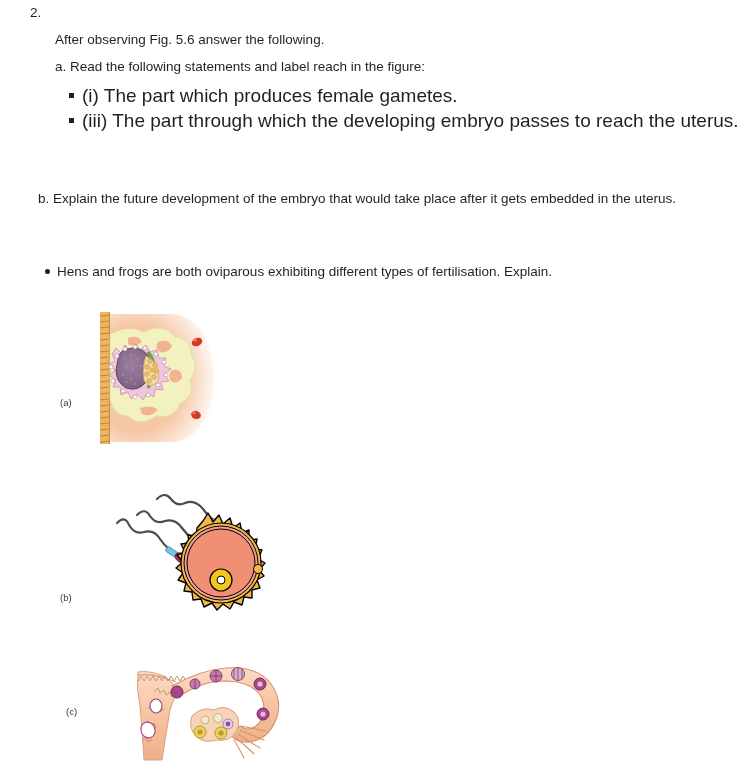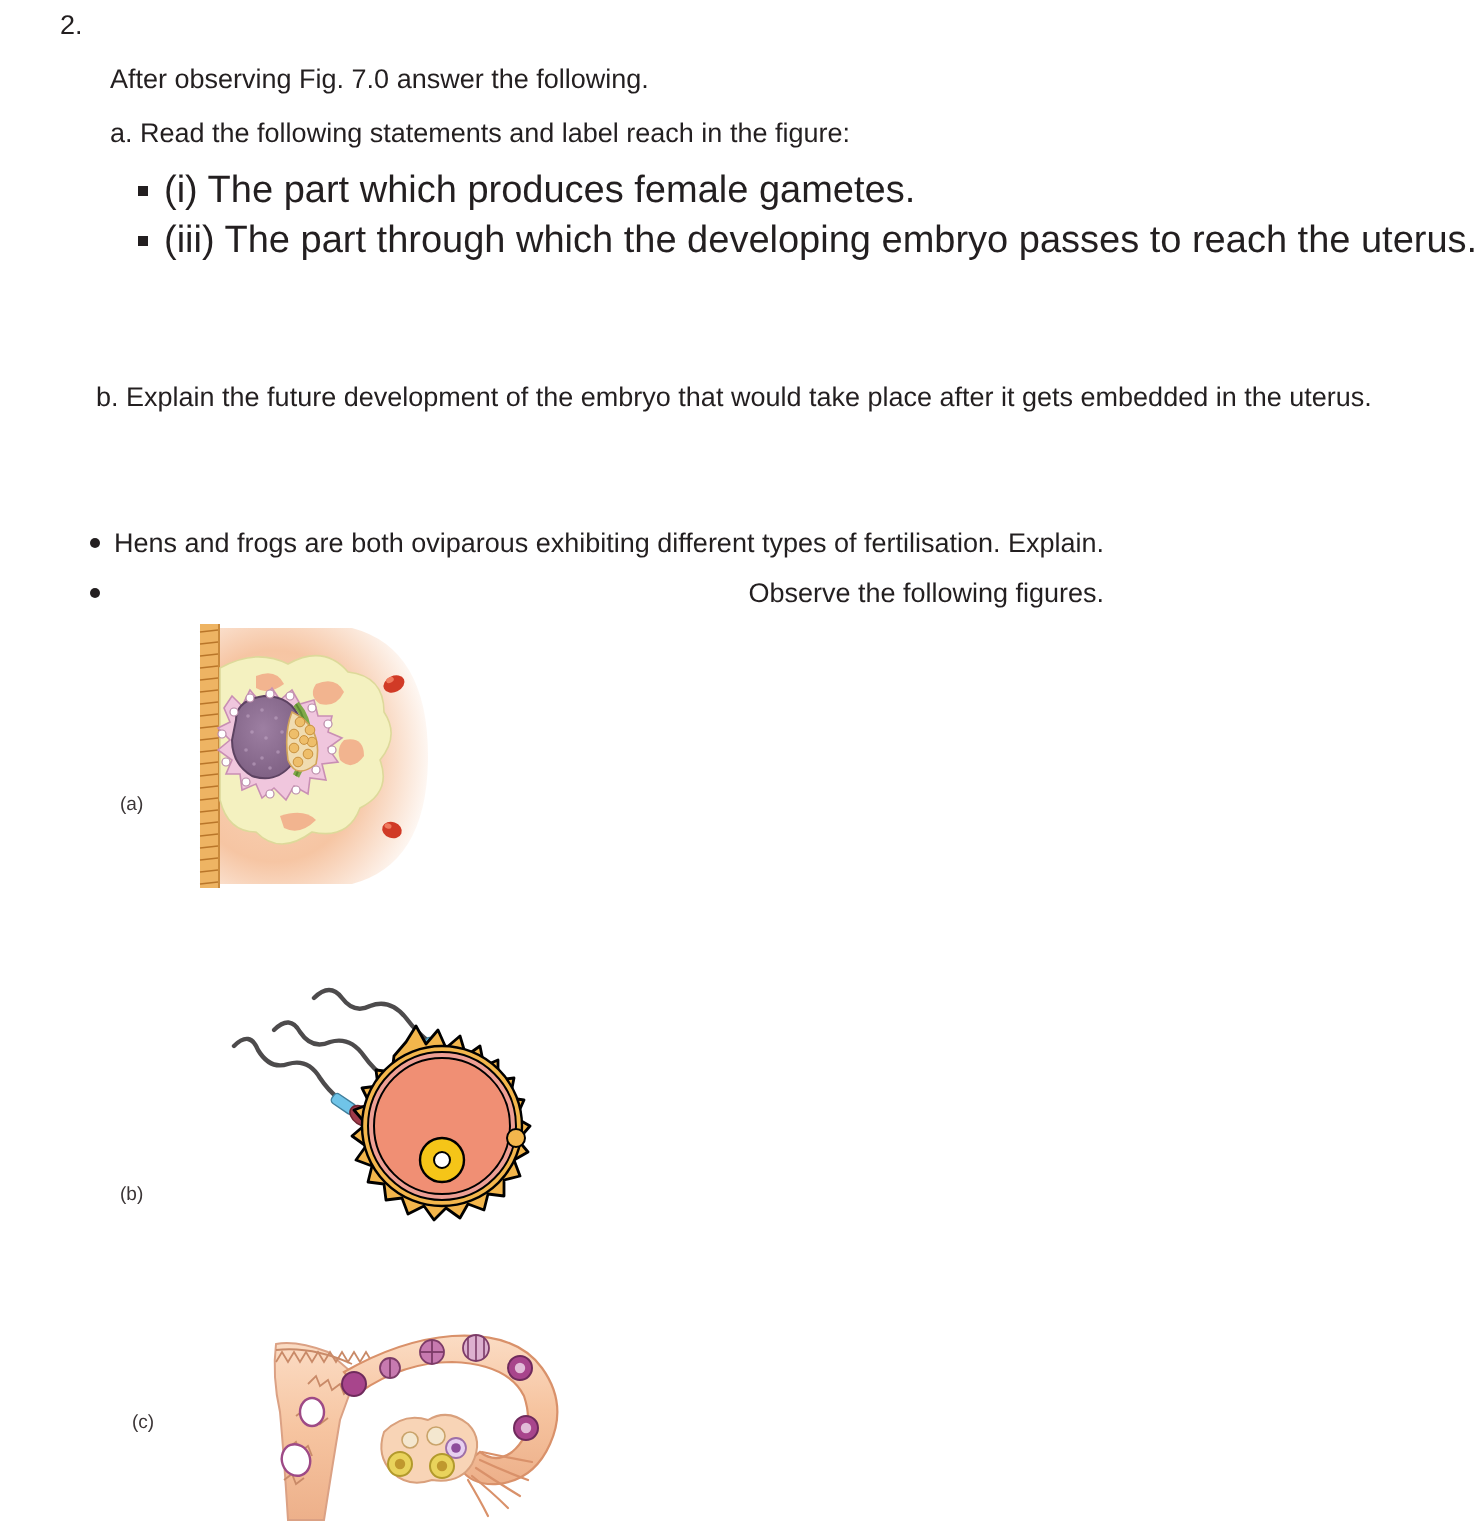--- a/index.html
+++ b/index.html
@@ -55,21 +55,21 @@
   .roman-list li .sq-bullet {
     position: absolute;
     left: -13px;
     top: 10px;
     width: 5px;
     height: 5px;
     background: #231f20;
   }
   .para-b {
     position: absolute;
-    left: 48px;
+    left: 38px;
     top: 186px;
     width: 660px;
     font-size: 13.5px;
     line-height: 26px;
   }
   .dot-list {
     position: absolute;
     left: 42px;
     top: 259px;
     margin: 0;
@@ -111,45 +111,41 @@
   #fig-a { left: 88px; top: 312px; width: 140px; height: 132px; }
   #fig-b { left: 115px; top: 487px; width: 155px; height: 145px; }
   #fig-c { left: 108px; top: 648px; width: 190px; height: 116px; }
   .figure svg { display: block; }
 </style>
 </head>
 <body>
 
 <div class="q-number">2.</div>
 
-<div class="intro">After observing Fig. 7.0 answer the following.</div>
+<div class="intro">After observing Fig. 5.6 answer the following.</div>
 
 <div class="sub-a">a. Read the following statements and label reach in the figure:</div>
 
 <ul class="roman-list">
   <li>
     <span class="sq-bullet"></span>
     <span>(i) The part which produces female gametes.</span>
   </li>
   <li>
     <span class="sq-bullet"></span>
     <span>(iii) The part through which the developing embryo passes to reach the uterus.</span>
   </li>
 </ul>
 
 <div class="para-b">b. Explain the future development of the embryo that would take place after it gets embedded in the uterus.</div>
 
 <ul class="dot-list">
   <li>
     <span class="rd-bullet"></span>
     <span>Hens and frogs are both oviparous exhibiting different types of fertilisation. Explain.</span>
-  </li>
-  <li>
-    <span class="rd-bullet"></span>
-    <span>Observe the following figures.</span>
   </li>
 </ul>
 
 <div class="fig-label" id="lbl-a">(a)</div>
 <div class="fig-label" id="lbl-b">(b)</div>
 <div class="fig-label" id="lbl-c">(c)</div>
 
 <div class="figure" id="fig-a">
   <svg width="140" height="132" viewBox="0 0 140 132" xmlns="http://www.w3.org/2000/svg">
     <defs>

